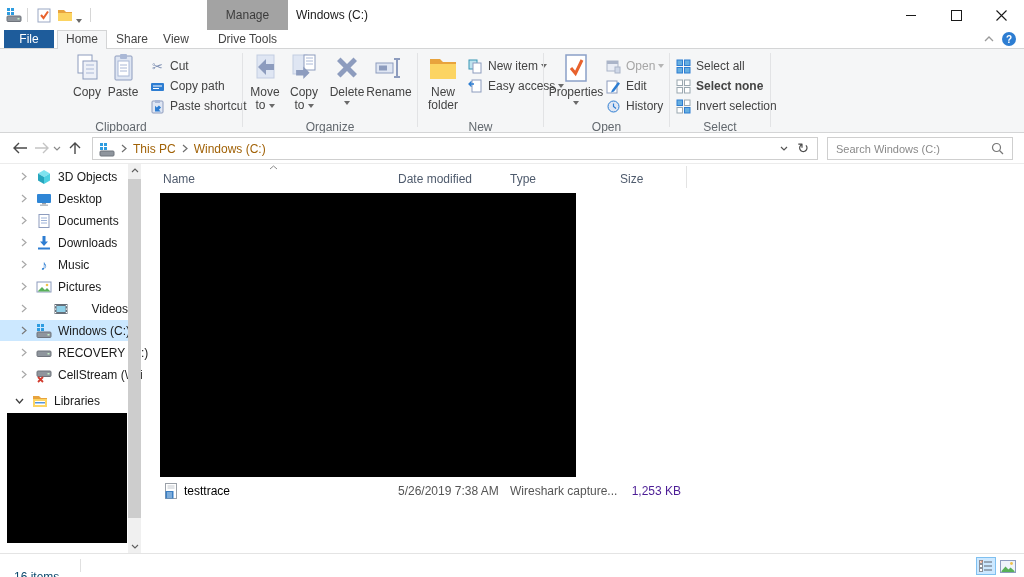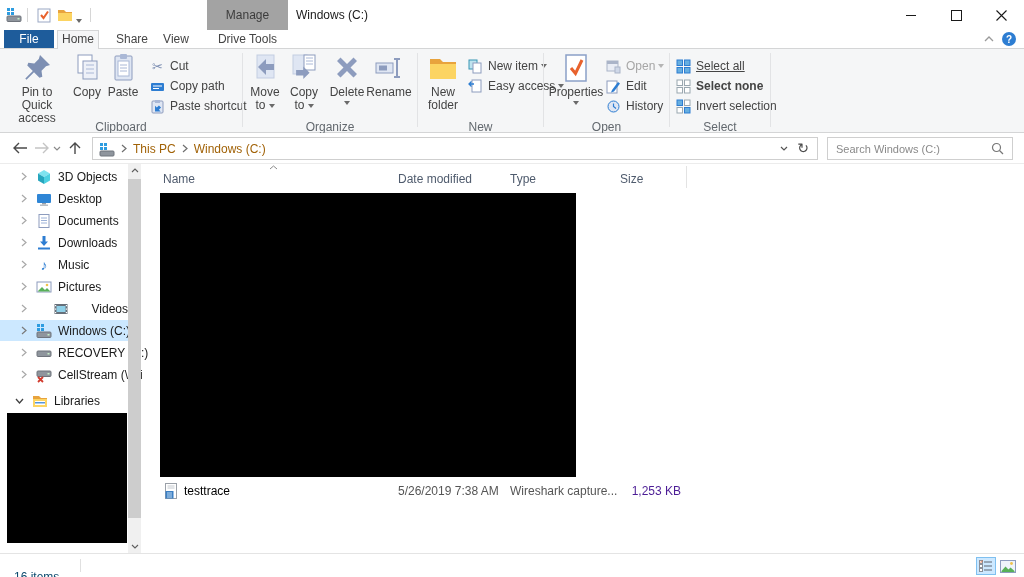--- a/index.html
+++ b/index.html
@@ -136,42 +136,34 @@
       <div class="win-btn">
         <svg width="11" height="11" viewBox="0 0 11 11">
             <path d="M0.5 0.5 L10.5 10.5 M10.5 0.5 L0.5 10.5" stroke="#1a1a1a" stroke-width="1.1"></path>
           </svg>
       </div>
     </div>
   </div>
 
   <div class="tabrow">
     <div class="tab tab-file" style="left:4px;width:50px;">File</div>
-    <div class="tab tab-selected" style="left:57px;width:42px;">Home</div>
+    <div class="tab tab-selected" style="left:57px;width:50px;">Home</div>
     <div class="tab" style="left:111px;width:42px;">Share</div>
     <div class="tab" style="left:156px;width:40px;">View</div>
     <div class="tab" style="left:207px;width:81px;">Drive Tools</div>
     <span class="abs" style="left:984px;top:5px;">
       <svg width="10" height="8" viewBox="0 0 10 8">
           <path d="M1 6 L5 2 L9 6" stroke="#9a9a9a" fill="none" stroke-width="1.3"></path>
         </svg>
     </span>
     <span class="abs" style="left:1002px;top:2px;width:14px;height:14px;border-radius:50%;background:#2d7dd2;color:#fff;font-size:10px;font-weight:bold;display:flex;align-items:center;justify-content:center;">?</span>
   </div>
 
   <div class="ribbon">
 
-    <div class="rbtn-lg" style="left:5px;width:64px;">
-      <span class="ic32">
-        <svg width="32" height="32" viewBox="0 0 32 32">
-            <path d="M19 3 l10 10 -4 1.2 -4.5 4.5 0.8 6 -2.8 1 -5.5-5.5 -7.5 7.5 -1.2-1.2 7.5-7.5 -5.5-5.5 1-2.8 6 0.8 4.5-4.5 Z" fill="#7d8fb3"></path>
-          </svg>
-      </span>
-      <span class="lbl">Pin to Quick access</span>
-    </div>
     <div class="rbtn-lg" style="left:70px;width:34px;">
       <span class="ic32">
         <svg width="32" height="32" viewBox="0 0 32 32">
             <rect x="7" y="3" width="14" height="18" fill="#fff" stroke="#8d9cbe"></rect>
             <rect x="12" y="9" width="14" height="18" fill="#eef1f8" stroke="#8d9cbe"></rect>
             <path d="M15 13 h8 M15 17 h8 M15 21 h8" stroke="#aab8d6"></path>
           </svg>
       </span>
       <span class="lbl">Copy</span>
     </div>
@@ -321,21 +313,21 @@
         <svg width="15" height="15" viewBox="0 0 15 15">
             <circle cx="7.5" cy="7.5" r="5.5" fill="#dfe6f3" stroke="#2d7dd2"></circle>
             <path d="M7.5 4.5 v3 l2.5 2" stroke="#2d7dd2" fill="none" stroke-width="1.2"></path>
           </svg>
       </span>
       <span>History</span>
     </div>
     <div class="grp-label" style="left:544px;width:125px;">Open</div>
     <div class="grp-div" style="left:669px;"></div>
 
-    <div class="rbtn-sm" style="left:676px;top:8px;text-decoration:underline;">
+    <div class="rbtn-sm" style="left:676px;top:8px;">
       <span class="ic16">
         <svg width="15" height="15" viewBox="0 0 15 15">
             <rect x="1" y="1" width="5.5" height="5.5" fill="#66aee0" stroke="#2d7dd2"></rect>
             <rect x="8.5" y="1" width="5.5" height="5.5" fill="#66aee0" stroke="#2d7dd2"></rect>
             <rect x="1" y="8.5" width="5.5" height="5.5" fill="#66aee0" stroke="#2d7dd2"></rect>
             <rect x="8.5" y="8.5" width="5.5" height="5.5" fill="#66aee0" stroke="#2d7dd2"></rect>
           </svg>
       </span>
       <span>Select all</span>
     </div>

